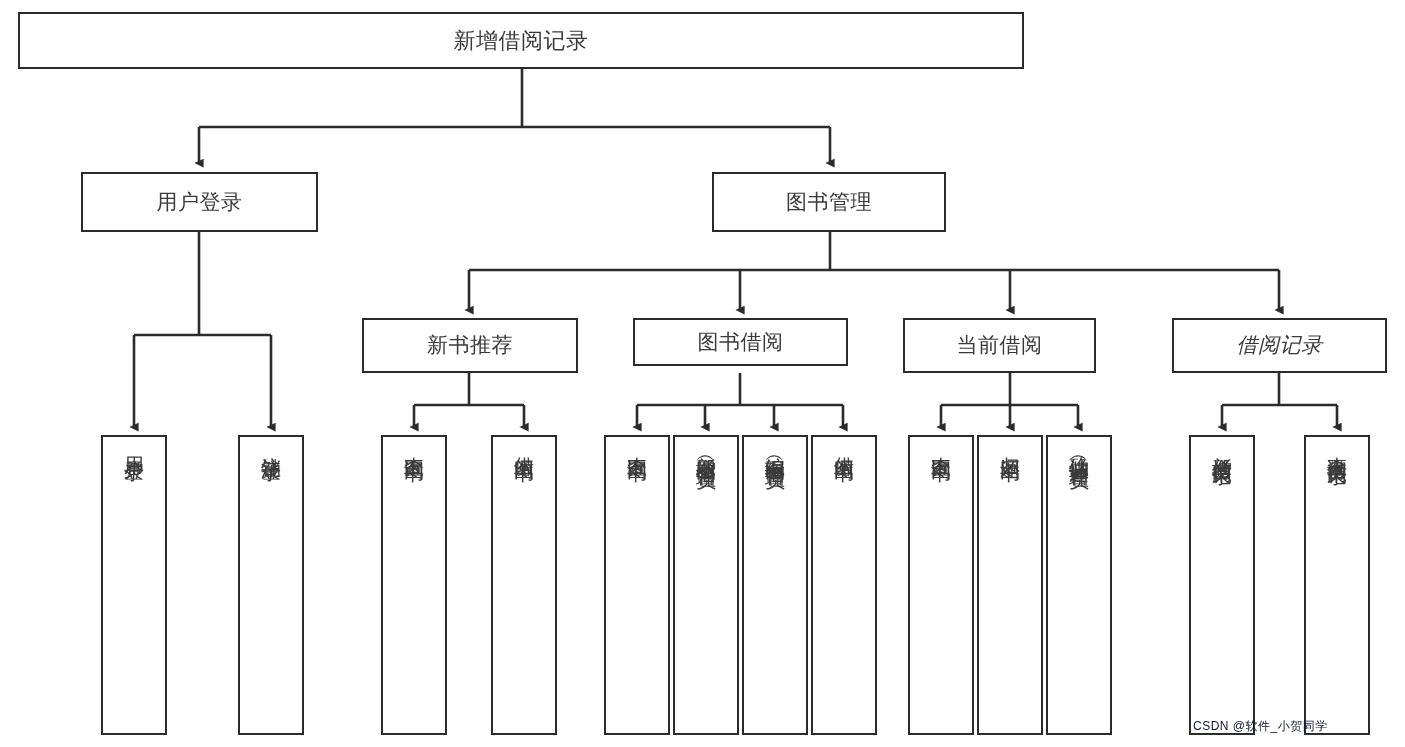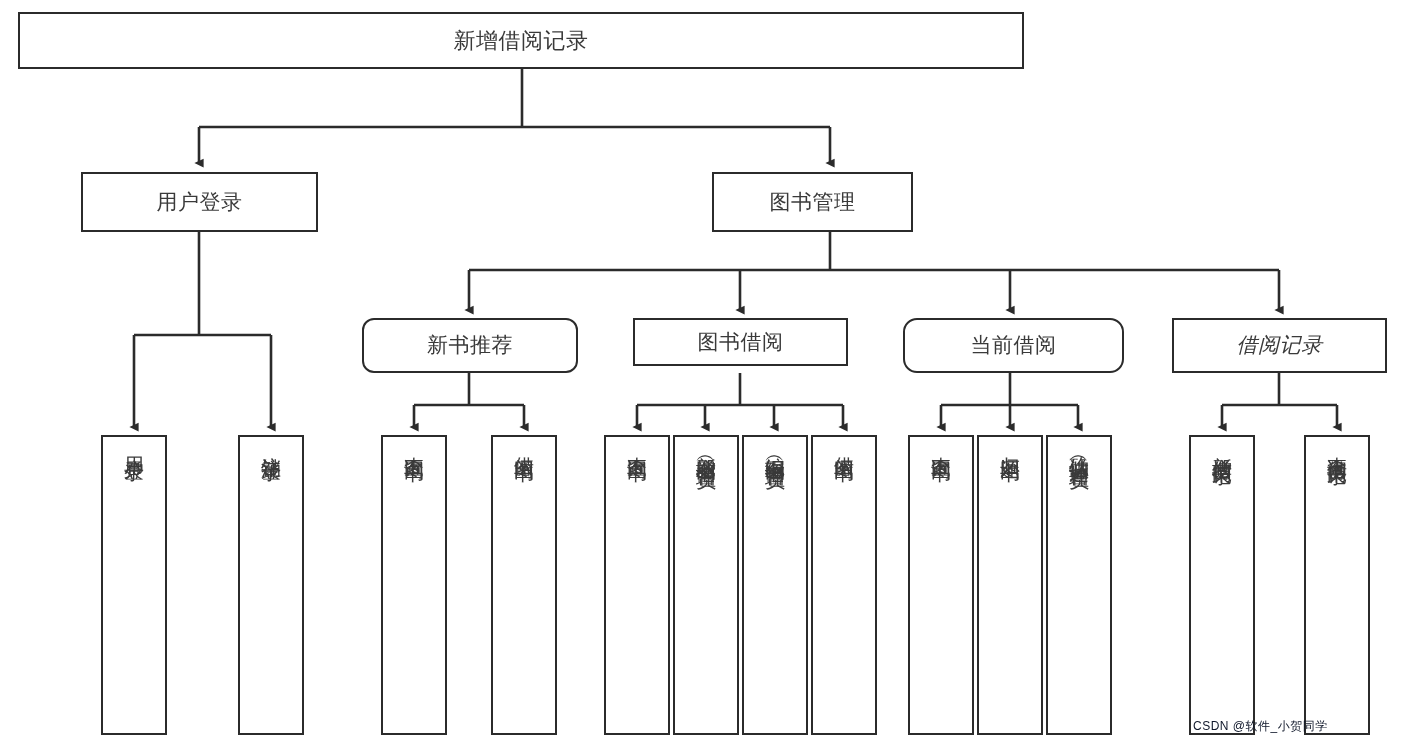--- a/index.html
+++ b/index.html
@@ -130,31 +130,31 @@
     </g>
   </svg>
 
   <div class="node h root" style="left:18px; top:12px; width:1006px; height:57px;">
     <span class="label">新增借阅记录</span>
   </div>
 
   <div class="node h" style="left:81px; top:172px; width:237px; height:60px;">
     <span class="label">用户登录</span>
   </div>
-  <div class="node h" style="left:712px; top:172px; width:201px; height:60px;">
+  <div class="node h" style="left:712px; top:172px; width:234px; height:60px;">
     <span class="label">图书管理</span>
   </div>
 
-  <div class="node h" style="left:362px; top:318px; width:216px; height:55px;border-radius:12px;">
+  <div class="node h" style="left:362px; top:318px; width:216px; height:55px;">
     <span class="label">新书推荐</span>
   </div>
   <div class="node h" style="left:633px; top:318px; width:215px; height:48px;">
     <span class="label">图书借阅</span>
   </div>
-  <div class="node h" style="left:903px; top:318px; width:221px; height:55px;border-radius:14px;">
+  <div class="node h" style="left:903px; top:318px; width:193px; height:55px;">
     <span class="label">当前借阅</span>
   </div>
   <div class="node h" style="left:1172px; top:318px; width:215px; height:55px;font-style:italic;">
     <span class="label">借阅记录</span>
   </div>
 
   <div class="node v" style="left:101px; top:435px; width:66px; height:300px;">
     <span class="label">用户登录</span>
   </div>
   <div class="node v" style="left:238px; top:435px; width:66px; height:300px;">

